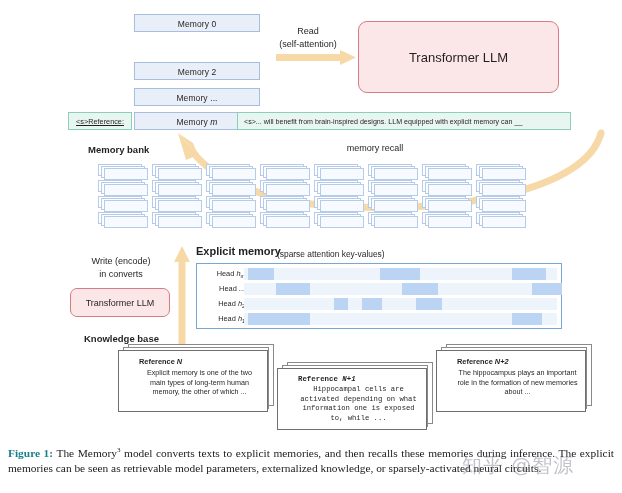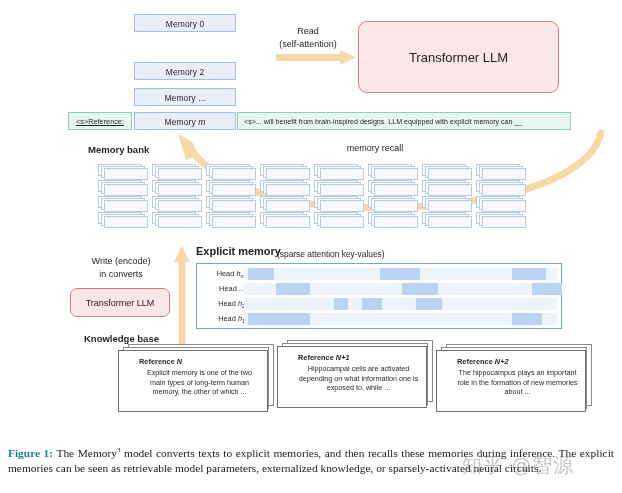--- a/index.html
+++ b/index.html
@@ -5,21 +5,21 @@
   html,body{margin:0;padding:0;}
   body{
     width:622px;height:493px;background:#ffffff;overflow:hidden;
     font-family:"Liberation Sans", sans-serif;
     color:#231f20;position:relative;
   }
   #stage{position:relative;width:622px;height:493px;}
 
   
   .mem-box{
-    position:absolute;left:134px;width:102px;height:18px;
+    position:absolute;left:134px;width:126px;height:18px;
     background:#e9eff9;border:1px solid #a8bede;
     font-size:8.5px;line-height:18px;text-align:center;color:#231f20;
     box-sizing:border-box;letter-spacing:.1px;
   }
   .mem-box i{font-style:italic;}
 
   
   .ref-tag{
     position:absolute;left:68px;top:112px;width:64px;height:18px;
     background:#e8f6f1;border:1px solid #8ccfb8;box-sizing:border-box;
@@ -357,21 +357,21 @@
 
   <div id="cards">
       <div class="cardstack" style="left: 118px; top: 344px;">
         <span class="sh sh1"></span>
         <span class="sh sh2"></span>
         <div class="card">
           <div class="ctitle">Reference <i>N</i></div>
           <div class="cbody">Explicit memory is one of the two main types of long-term human memory, the other of which ...</div>
         </div>
       </div>
-      <div class="cardstack" style="left: 277px; top: 340px;">
+      <div class="cardstack" style="left: 277px; top: 362px; font-family: Liberation Mono, monospace;">
         <span class="sh sh1"></span>
         <span class="sh sh2"></span>
         <div class="card">
           <div class="ctitle">Reference <i>N+1</i></div>
           <div class="cbody">Hippocampal cells are activated depending on what information one is exposed to, while ...</div>
         </div>
       </div>
       <div class="cardstack" style="left: 436px; top: 344px;">
         <span class="sh sh1"></span>
         <span class="sh sh2"></span>

